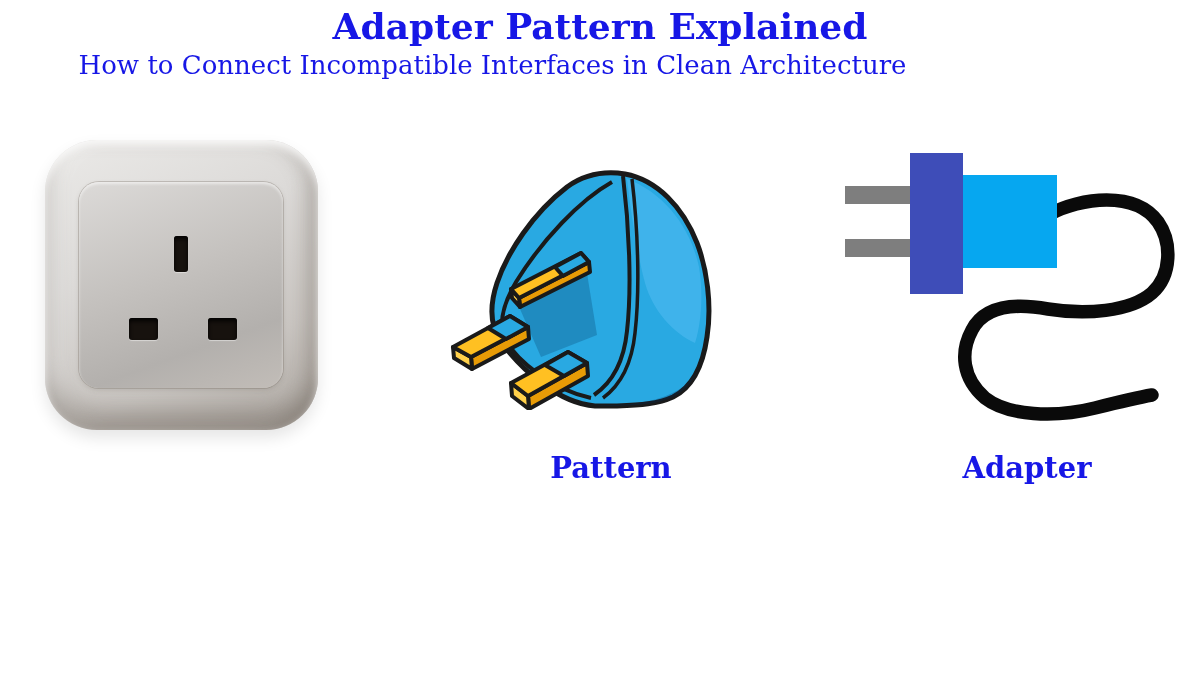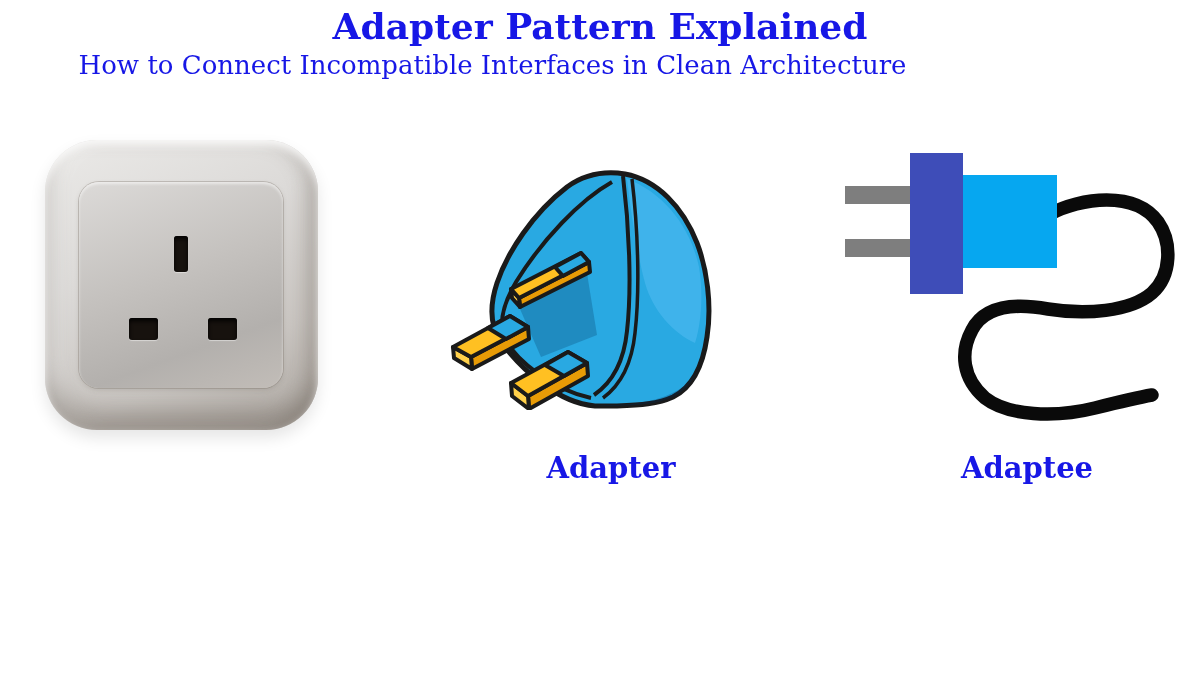--- a/index.html
+++ b/index.html
@@ -140,16 +140,16 @@
   <div class="client-fig">
     <svg class="cable" viewBox="0 0 335 285">
       <path d="M 205,64 C 235,48 290,40 313,72 C 327,92 327,125 307,143 C 285,162 240,165 203,159 C 170,153 140,155 127,180 C 115,202 117,228 140,248 C 163,266 210,268 250,258 C 270,253 290,248 307,245" fill="none" stroke="#0A0A0A" stroke-width="13.5" stroke-linecap="round"></path>
     </svg>
     <div class="prong-gray prong-top"></div>
     <div class="prong-gray prong-bottom"></div>
     <div class="plug-indigo"></div>
     <div class="charger-blue"></div>
   </div>
 
-  <div class="caption adapter">Adapter</div>
-  <div class="caption client">Adaptee</div>
+  <div class="caption adapter">Pattern</div>
+  <div class="caption client">Adapter</div>
 
 </div>
 
 </body></html>

